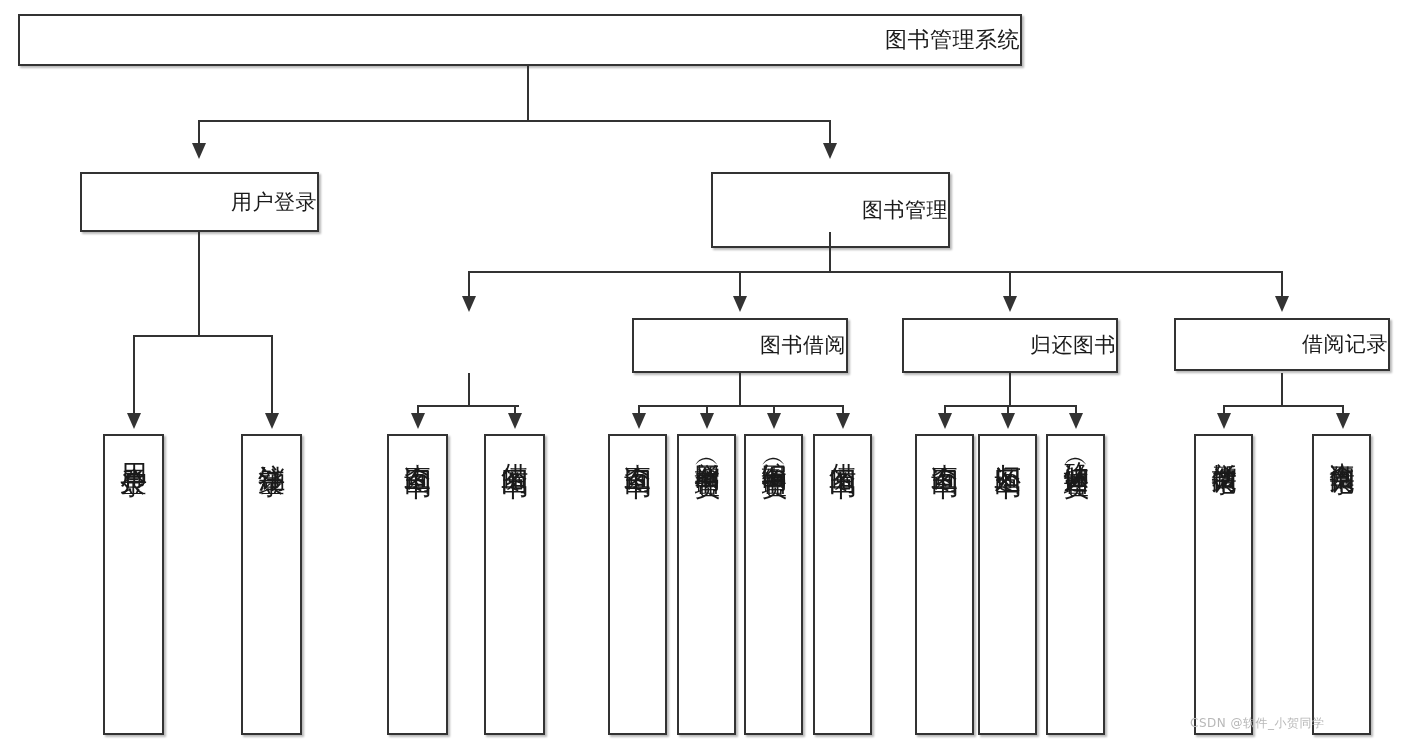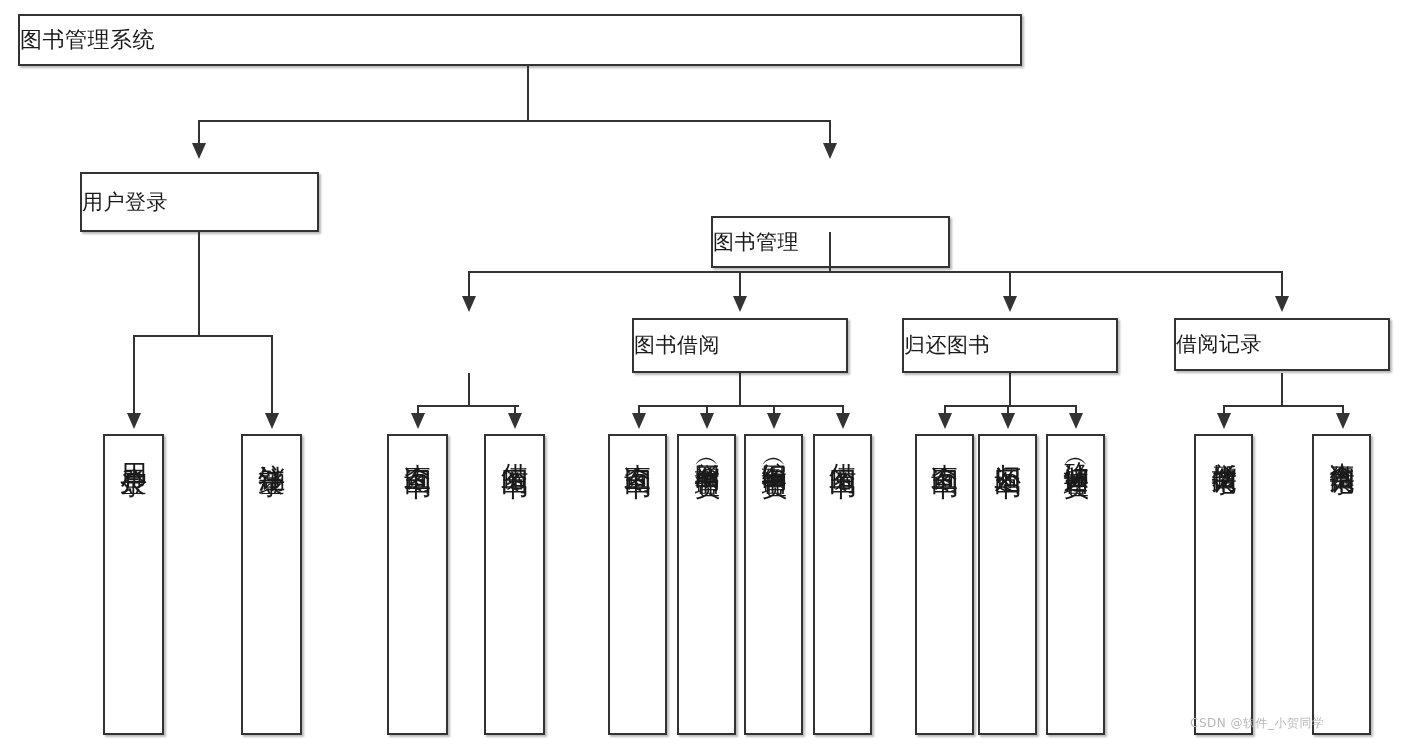--- a/index.html
+++ b/index.html
@@ -20,21 +20,21 @@
     overflow: hidden;
   }
   .node {
     position: absolute;
     box-sizing: border-box;
     background: #ffffff;
     border: 2px solid #333333;
     box-shadow: 2px 2px 2px rgba(0,0,0,0.28);
     display: flex;
     align-items: center;
-    justify-content: flex-start;
+    justify-content: flex-end;
     text-align: center;
   }
   .node .label {
     display: block;
     line-height: 1.18;
     letter-spacing: 0.5px;
     color: #1a1a1a;
   }
   
   .node.horiz .label {
@@ -95,21 +95,21 @@
   <div class="conn h" style="left:198px; top:120px; width:632px;"></div>
   <div class="conn v" style="left:198px; top:120px; height:25px;"></div>
   <div class="arrow" style="left:192px; top:143px;"></div>
   <div class="conn v" style="left:829px; top:120px; height:25px;"></div>
   <div class="arrow" style="left:823px; top:143px;"></div>
 
   <div class="node horiz" style="left:80px; top:172px; width:239px; height:60px;">
     <span class="label">用户登录</span>
   </div>
 
-  <div class="node horiz" style="left:711px; top:172px; width:239px; height:52px;margin-top:44px;">
+  <div class="node horiz" style="left:711px; top:172px; width:239px; height:76px;">
     <span class="label">图书管理</span>
   </div>
 
   <div class="conn v" style="left:198px; top:232px; height:104px;"></div>
   <div class="conn h" style="left:133px; top:335px; width:139px;"></div>
   <div class="conn v" style="left:133px; top:335px; height:80px;"></div>
   <div class="arrow" style="left:127px; top:413px;"></div>
   <div class="conn v" style="left:271px; top:335px; height:80px;"></div>
   <div class="arrow" style="left:265px; top:413px;"></div>
 

